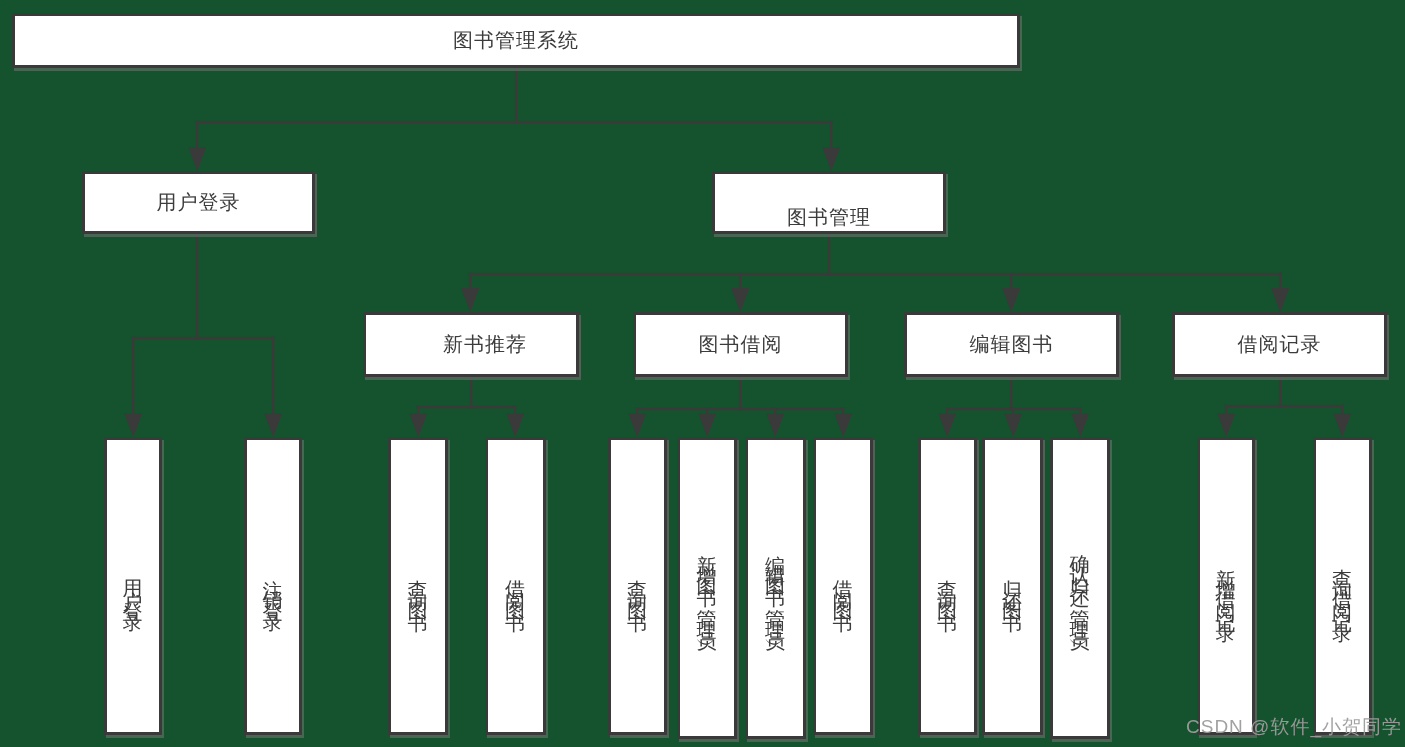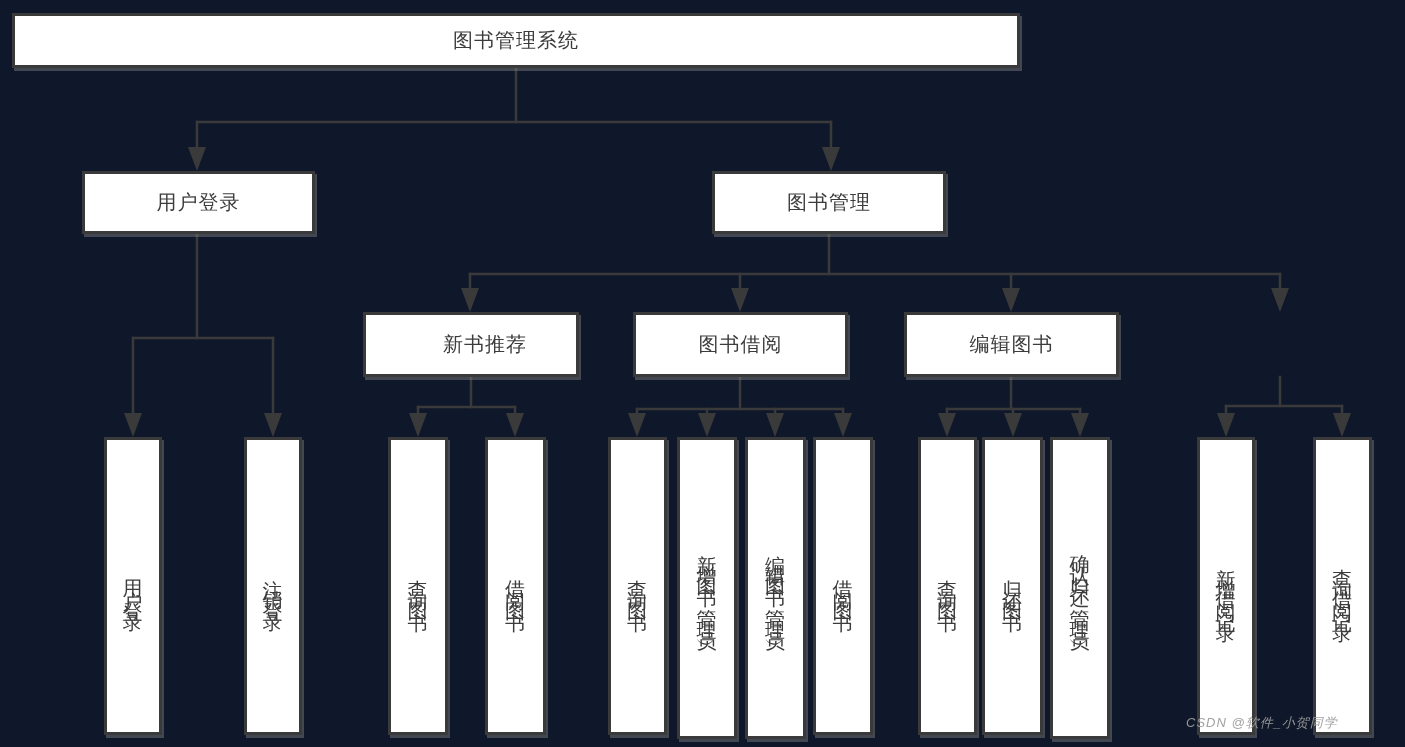--- a/index.html
+++ b/index.html
@@ -1,20 +1,20 @@
 <!DOCTYPE html>
 <html><head>
 <meta charset="utf-8">
 <style>
   html, body { margin: 0; padding: 0; background: #ffffff; }
   .canvas {
     position: relative;
     width: 1405px;
     height: 747px;
-    background: #0f172a;
+    background: #14532d;
     font-family: "Liberation Sans", "DejaVu Sans", sans-serif;
     overflow: hidden;
   }
   svg.connectors {
     position: absolute;
     left: 0; top: 0;
     width: 1405px; height: 747px;
     z-index: 1;
   }
   .box {
@@ -39,25 +39,24 @@
     font-size: 20px;
     line-height: 1;
   }
   .leaf span { display: inline-block; }
   .watermark {
     position: absolute;
     left: 1186px;
     top: 714px;
     z-index: 3;
     color: #9c9c9c;
-    font-size: 13px;
+    font-size: 19px;
     letter-spacing: 1px;
     opacity: 0.95;
     white-space: nowrap;
-    font-style: italic;
   }
 </style>
 </head>
 <body>
 
 <div class="canvas">
 
   <svg class="connectors" viewBox="0 0 1405 747" xmlns="http://www.w3.org/2000/svg">
     <g stroke="#3a3a3a" stroke-width="2.5" fill="none" stroke-linecap="square">
 
@@ -138,33 +137,36 @@
     </g>
   </svg>
 
   <div class="box" style="left:12px; top:13px; width:1008px; height:55px;">
     <span>图书管理系统</span>
   </div>
 
   <div class="box" style="left:82px; top:171px; width:233px; height:63px;">
     <span>用户登录</span>
   </div>
-  <div class="box" style="left:712px; top:171px; width:234px; height:63px;">
+  <div class="box" style="left:712px; top:171px; width:234px; height:63px;align-items:flex-end;">
     <span>图书管理</span>
   </div>
 
   <div class="box" style="left:363px; top:312px; width:216px; height:65px;padding-left:28px;">
     <span>新书推荐</span>
   </div>
   <div class="box" style="left:633px; top:312px; width:215px; height:65px;justify-content:center;">
     <span>图书借阅</span>
   </div>
   <div class="box" style="left:904px; top:312px; width:215px; height:65px;">
     <span>编辑图书</span>
   </div>
+  <div class="box" style="left:1172px; top:312px; width:215px; height:65px;">
+    <span>借阅记录</span>
+  </div>
 
   <div class="box leaf" style="left:104px; top:437px; width:58px; height:298px;">
     <span>用户登录</span>
   </div>
   <div class="box leaf" style="left:244px; top:437px; width:58px; height:298px;">
     <span>注销登录</span>
   </div>
   <div class="box leaf" style="left:388px; top:437px; width:60px; height:298px;">
     <span>查询图书</span>
   </div>

